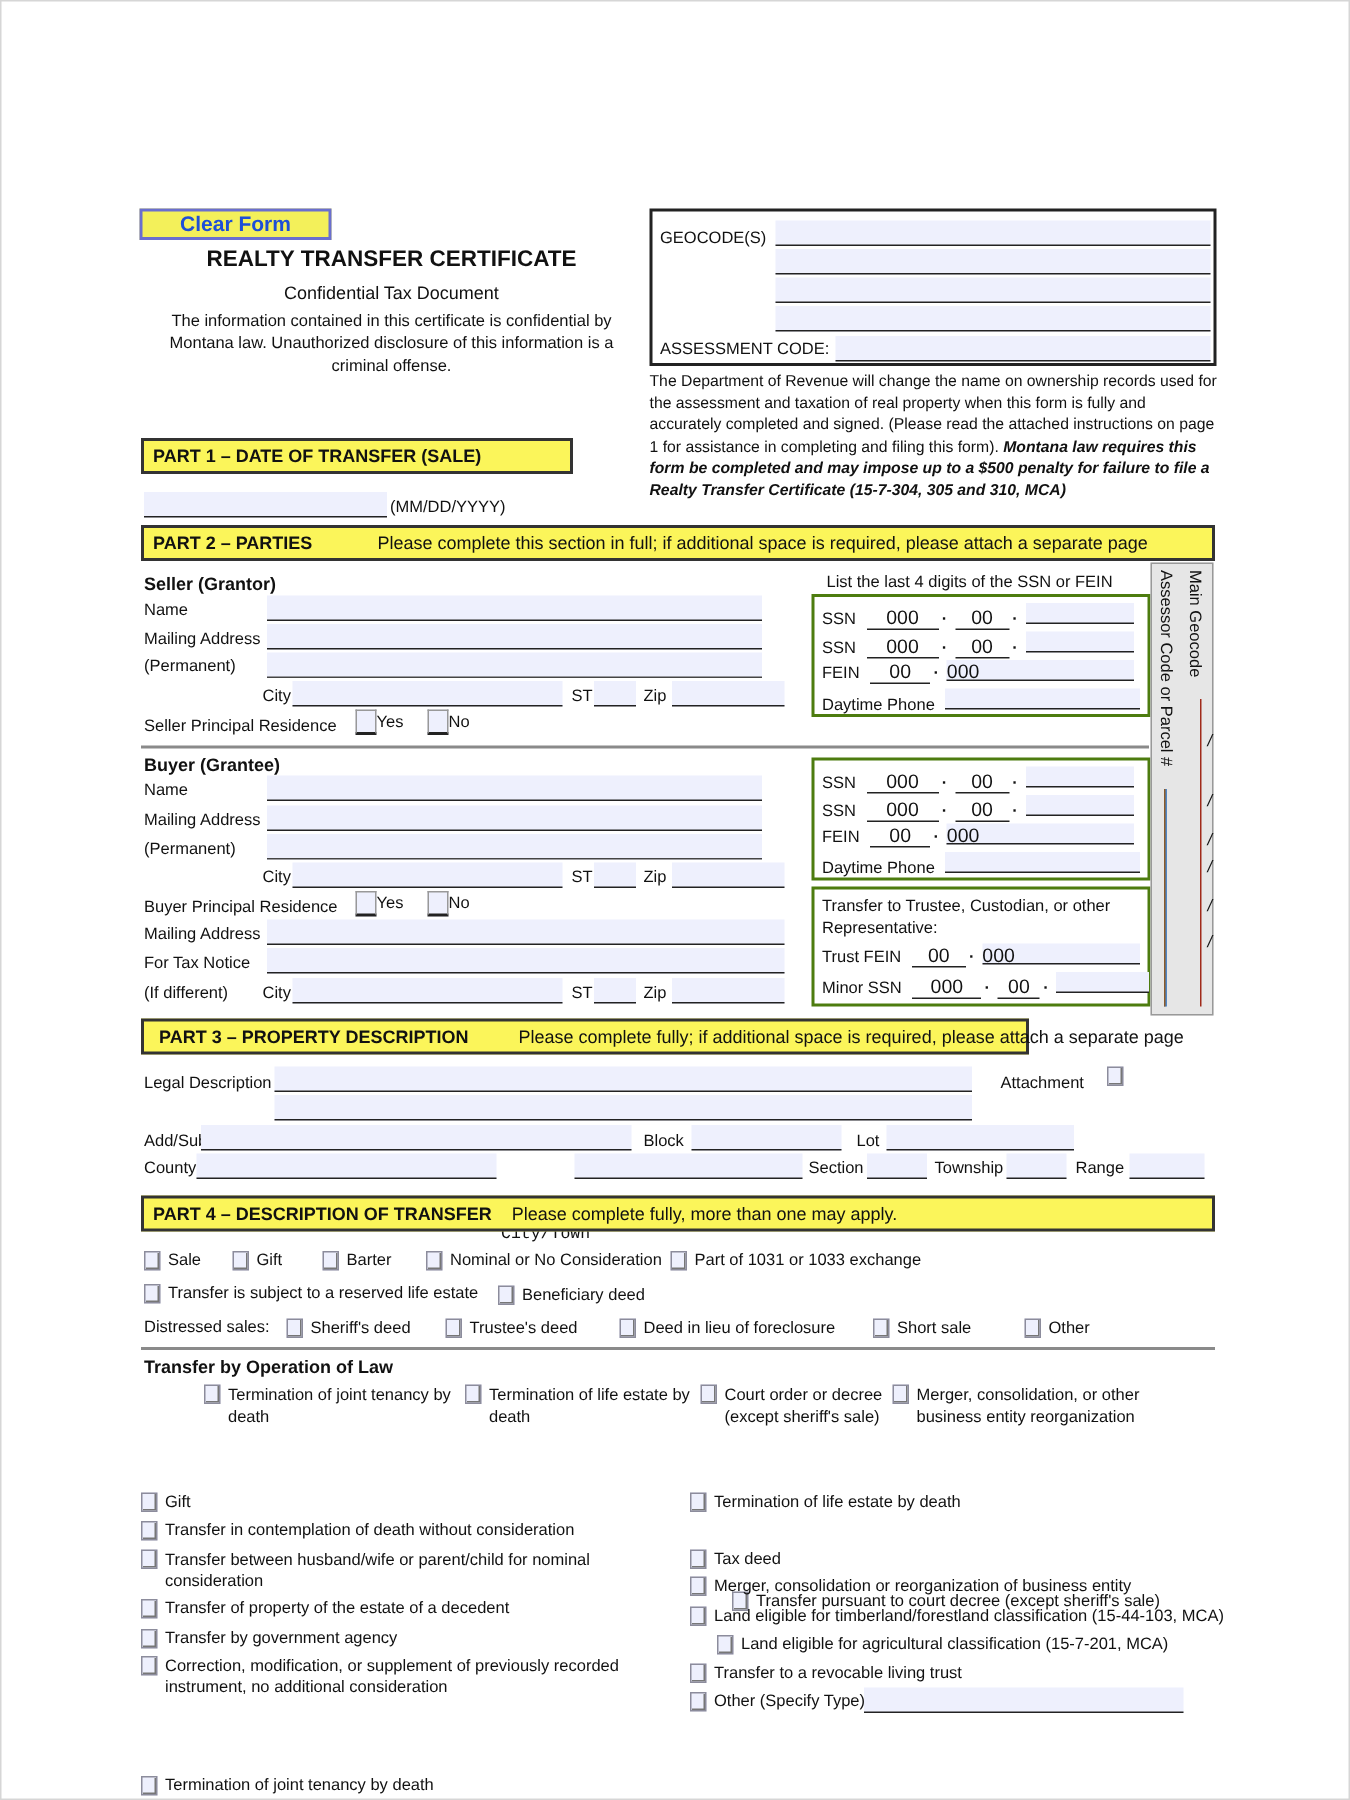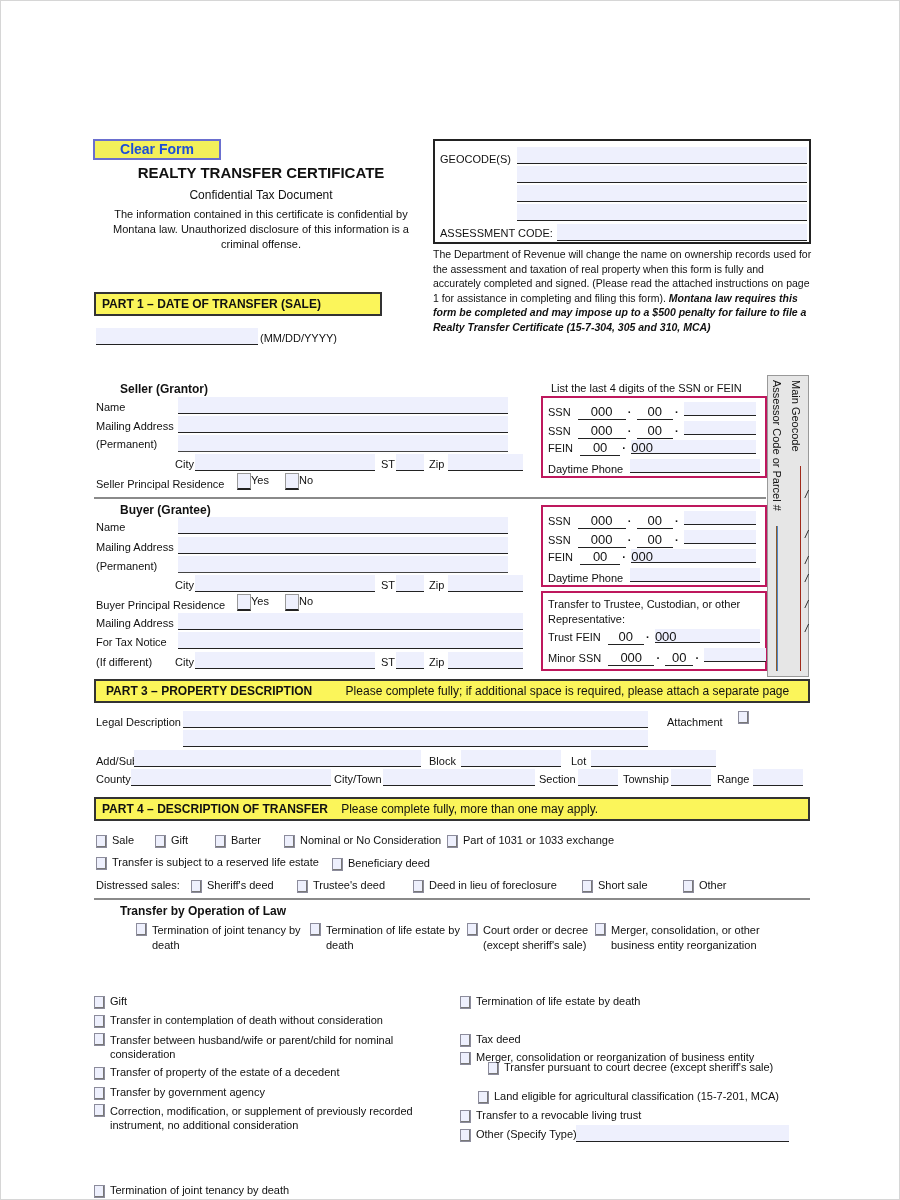--- a/index.html
+++ b/index.html
@@ -13,23 +13,23 @@
   .notice { left: 100px; top: 206px; width: 320px; text-align: center; font-size: 11px; line-height: 15px; }
   .geo-box { left: 432px; top: 138px; width: 378px; height: 105px; border: 2px solid #222; }
   .geo-label { font-size: 11px; }
   .fill { background: #eef0fd; border-bottom: 1.5px solid #222; height: 17px; display: inline-block; }
   .fill.thin { border-bottom: 1px solid #444; }
   .dor-text { left: 432px; top: 246px; width: 380px; font-size: 10.5px; line-height: 14.5px; }
   .dor-text .bi { font-weight: bold; font-style: italic; }
   .part-bar { background: #fbf55a; border: 2px solid #333; font-weight: bold; font-size: 12px; height: 24px; line-height: 20px; padding-left: 6px; white-space: nowrap; }
   .part-bar .inst { font-weight: normal; font-size: 12px; }
   .lbl { font-size: 11px; white-space: nowrap; }
-  .bold { font-weight: bold; font-size: 12px; margin-left: 24px; }
+  .bold { font-weight: bold; font-size: 12px; }
   .hr { height: 2px; background: #8a8a8a; }
-  .box { border: 2px solid #be185d; }
+  .box { border: 2px solid #4d7c0f; }
   .cb { display: inline-block; width: 11px; height: 13px; border: 1px solid #8c8c9c; background: #eef0fd; box-shadow: inset -1px -1px 0 #777; vertical-align: middle; cursor: pointer; }
   .cb-tall { display:inline-block; width: 14px; height: 17px; border: 1px solid #999; border-bottom: 2px solid #222; background: #eef0fd; vertical-align: middle; cursor: pointer; }
   .opt { position: absolute; font-size: 11px; white-space: nowrap; }
   .opt .cb { margin-right: 5px; }
   .side-panel { left: 766px; top: 374px; width: 42px; height: 302px; background: #e6e6e6; border: 1px solid #999; }
   .vtext { position: absolute; writing-mode: vertical-rl; font-size: 11px; white-space: nowrap; }
   .red-line { position: absolute; width: 1px; background: #a02a1a; }
   .blue-line { position: absolute; width: 2px; background: #4f86c6; border-left: 1px solid #8a5a2a; }
   .slash { position: absolute; font-size: 11px; font-style: italic; }
   .ssn-row { position: absolute; font-size: 11px; white-space: nowrap; }
@@ -60,20 +60,24 @@
     <span>The Department of Revenue will change the name on ownership records used for the assessment and taxation of real property when this form is fully and accurately completed and signed. (Please read the attached instructions on page 1 for assistance in completing and filing this form).</span>
     <span class="bi">Montana law requires this form be completed and may impose up to a $500 penalty for failure to file a Realty Transfer Certificate (15-7-304, 305 and 310, MCA)</span>
   </div>
 
   <div class="abs part-bar" style="left:93px;top:291px;width:288px;">
     <span>PART 1 – DATE OF TRANSFER (SALE)</span>
   </div>
   <span class="abs fill" style="left:95px;top:327px;width:162px;"></span>
   <span class="abs lbl" style="left:259px;top:331px;">(MM/DD/YYYY)</span>
 
+  <div class="abs part-bar" style="left:93px;top:349px;width:716px;">
+    <span>PART 2 – PARTIES</span>
+    <span class="inst" style="margin-left:40px;">Please complete this section in full; if additional space is required, please attach a separate page</span>
+  </div>
 
   <span class="abs bold" style="left:95px;top:381px;">Seller (Grantor)</span>
   <span class="abs lbl" style="left:95px;top:400px;">Name</span>
   <span class="abs fill" style="left:177px;top:396px;width:330px;"></span>
   <span class="abs lbl" style="left:95px;top:419px;">Mailing Address</span>
   <span class="abs fill" style="left:177px;top:415px;width:330px;"></span>
   <span class="abs lbl" style="left:95px;top:437px;">(Permanent)</span>
   <span class="abs fill thin" style="left:177px;top:434px;width:330px;"></span>
   <span class="abs lbl" style="left:174px;top:457px;">City</span>
   <span class="abs fill" style="left:194px;top:453px;width:180px;"></span>
@@ -192,38 +196,38 @@
     <div class="red-line" style="left:32px;top:90px;height:205px;"></div>
     <div class="blue-line" style="left:8px;top:150px;height:145px;"></div>
     <span class="slash" style="left:37px;top:112px;">/</span>
     <span class="slash" style="left:37px;top:152px;">/</span>
     <span class="slash" style="left:37px;top:178px;">/</span>
     <span class="slash" style="left:37px;top:196px;">/</span>
     <span class="slash" style="left:37px;top:222px;">/</span>
     <span class="slash" style="left:37px;top:246px;">/</span>
   </div>
 
-  <div class="abs part-bar" style="left:93px;top:678px;width:716px;padding-left:10px;">
+  <div class="abs part-bar" style="left:93px;top:678px;width:592px;padding-left:10px;">
     <span>PART 3 – PROPERTY DESCRIPTION</span>
     <span class="inst" style="margin-left:30px;">Please complete fully; if additional space is required, please attach a separate page</span>
   </div>
   <span class="abs lbl" style="left:95px;top:715px;">Legal Description</span>
   <span class="abs fill" style="left:182px;top:710px;width:465px;"></span>
   <span class="abs fill" style="left:182px;top:729px;width:465px;"></span>
   <span class="abs lbl" style="left:666px;top:715px;">Attachment</span>
   <span class="abs cb" style="left:737px;top:710px;"></span>
   <span class="abs lbl" style="left:95px;top:754px;">Add/Sub</span>
   <span class="abs fill" style="left:133px;top:749px;width:287px;"></span>
   <span class="abs lbl" style="left:428px;top:754px;">Block</span>
   <span class="abs fill" style="left:460px;top:749px;width:100px;"></span>
   <span class="abs lbl" style="left:570px;top:754px;">Lot</span>
   <span class="abs fill" style="left:590px;top:749px;width:125px;"></span>
   <span class="abs lbl" style="left:95px;top:772px;">County</span>
   <span class="abs fill" style="left:130px;top:768px;width:200px;"></span>
-  <span class="abs lbl" style="left:333px;top:772px;">City/Town</span>
+  <span class="abs lbl" style="left:333px;top:816px;font-family:Liberation Mono, monospace;">City/Town</span>
   <span class="abs fill" style="left:382px;top:768px;width:152px;"></span>
   <span class="abs lbl" style="left:538px;top:772px;">Section</span>
   <span class="abs fill" style="left:577px;top:768px;width:40px;"></span>
   <span class="abs lbl" style="left:622px;top:772px;">Township</span>
   <span class="abs fill" style="left:670px;top:768px;width:40px;"></span>
   <span class="abs lbl" style="left:716px;top:772px;">Range</span>
   <span class="abs fill" style="left:752px;top:768px;width:50px;"></span>
 
   <div class="abs part-bar" style="left:93px;top:796px;width:716px;">
     <span>PART 4 – DESCRIPTION OF TRANSFER</span>
@@ -256,18 +260,19 @@
   <span class="opt" style="left:93px;top:1032px;line-height:14px;"><span class="cb" style="vertical-align:top;"></span><span style="display:inline-block;"><span>Transfer between husband/wife or parent/child for nominal</span><br><span>consideration</span></span></span>
   <span class="opt" style="left:93px;top:1065px;"><span class="cb"></span><span>Transfer of property of the estate of a decedent</span></span>
   <span class="opt" style="left:93px;top:1085px;"><span class="cb"></span><span>Transfer by government agency</span></span>
   <span class="opt" style="left:93px;top:1103px;line-height:14px;"><span class="cb" style="vertical-align:top;"></span><span style="display:inline-block;"><span>Correction, modification, or supplement of previously recorded</span><br><span>instrument, no additional consideration</span></span></span>
   <span class="opt" style="left:93px;top:1136px;margin-top:47px;"><span class="cb"></span><span>Termination of joint tenancy by death</span></span>
 
   <span class="opt" style="left:459px;top:994px;"><span class="cb"></span><span>Termination of life estate by death</span></span>
   <span class="opt" style="left:459px;top:1060px;margin-left:28px;"><span class="cb"></span><span>Transfer pursuant to court decree (except sheriff's sale)</span></span>
   <span class="opt" style="left:459px;top:1032px;"><span class="cb"></span><span>Tax deed</span></span>
   <span class="opt" style="left:459px;top:1050px;"><span class="cb"></span><span>Merger, consolidation or reorganization of business entity</span></span>
+  <span class="opt" style="left:459px;top:1070px;"><span class="cb"></span><span>Land eligible for timberland/forestland classification (15-44-103, MCA)</span></span>
   <span class="opt" style="left:459px;top:1089px;margin-left:18px;"><span class="cb"></span><span>Land eligible for agricultural classification (15-7-201, MCA)</span></span>
   <span class="opt" style="left:459px;top:1108px;"><span class="cb"></span><span>Transfer to a revocable living trust</span></span>
   <span class="opt" style="left:459px;top:1127px;"><span class="cb"></span><span>Other (Specify Type)</span></span>
   <span class="abs fill" style="left:575px;top:1124px;width:213px;"></span>
 
 </div>
 
 </body></html>

